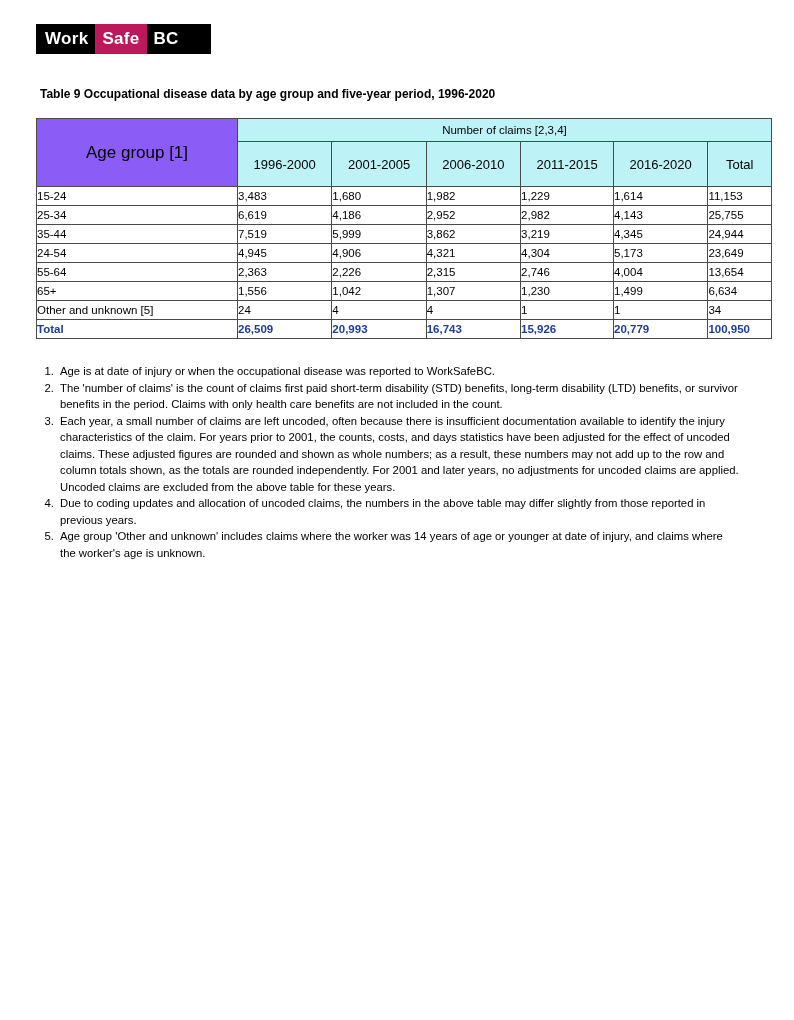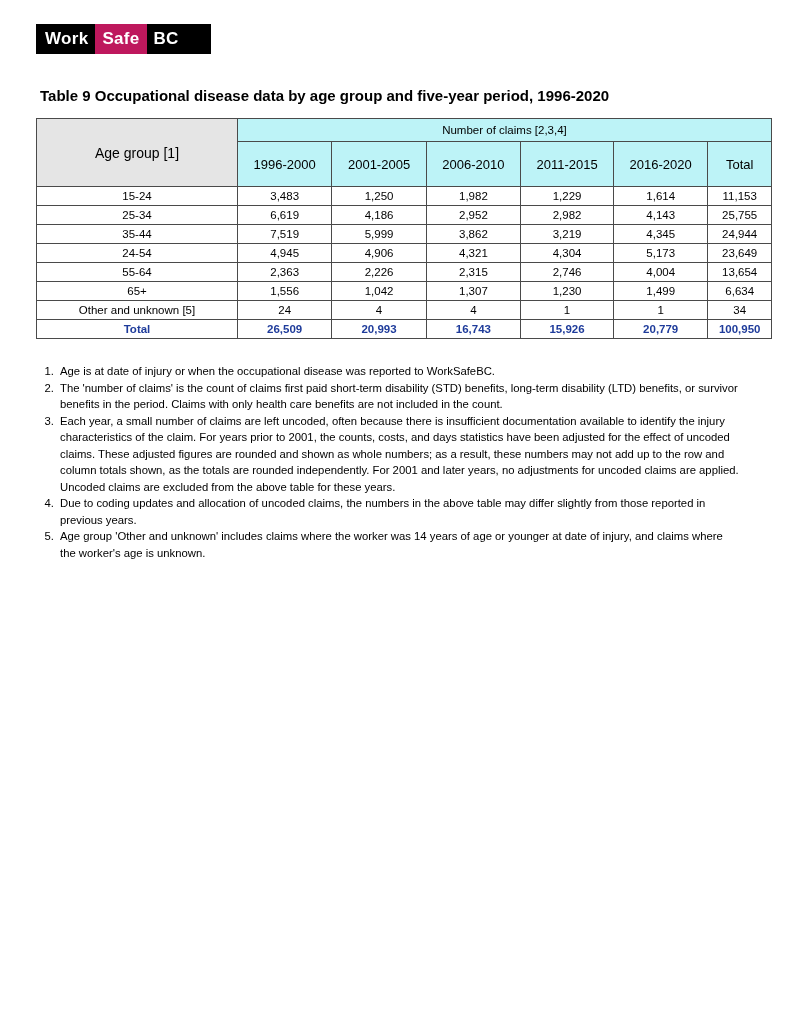--- a/index.html
+++ b/index.html
@@ -62,21 +62,21 @@
     letter-spacing: 0.3px;
     padding-left: 7px;
     line-height: 30px;
   }
 
   
   .table-title {
     position: absolute;
     left: 40px;
     top: 87px;
-    font-size: 15px;
+    font-size: 12px;
     font-weight: bold;
     color: #000000;
     white-space: nowrap;
   }
 
   
   .tbl-wrap {
     position: absolute;
     left: 36px;
     top: 118px;
@@ -93,44 +93,44 @@
   }
   .hdr-span {
     background: #bdf3f7;
     text-align: center;
     font-weight: normal;
     font-size: 11.5px;
     height: 22px;
     color: #000;
   }
   .hdr-agegroup {
-    background: #e5e5e5;
+    background: #8b5cf6;
     text-align: center;
     font-weight: normal;
-    font-size: 14px;
+    font-size: 17px;
     color: #000;
     width: 200px;
   }
   .hdr-year {
     background: #bdf3f7;
     text-align: center;
     font-weight: normal;
     font-size: 13px;
     color: #000;
     height: 44px;
   }
   td.lbl {
-    text-align: center;
+    text-align: left;
     padding-left: 4px;
     font-size: 11.5px;
     height: 18px;
     background: #ffffff;
   }
   td.num {
-    text-align: center;
+    text-align: left;
     padding-right: 5px;
     font-size: 11.5px;
     height: 18px;
     background: #ffffff;
   }
   tr.total-row td {
     color: #1f3c9b;
     font-weight: bold;
   }
   tr.total-row td.lbl { font-weight: bold; }
@@ -187,21 +187,21 @@
           <th class="hdr-year">2006-2010</th>
           <th class="hdr-year">2011-2015</th>
           <th class="hdr-year">2016-2020</th>
           <th class="hdr-year">Total</th>
         </tr>
       </thead>
       <tbody>
         <tr>
           <td class="lbl">15-24</td>
           <td class="num">3,483</td>
-          <td class="num">1,250</td>
+          <td class="num">1,680</td>
           <td class="num">1,982</td>
           <td class="num">1,229</td>
           <td class="num">1,614</td>
           <td class="num">11,153</td>
         </tr>
         <tr>
           <td class="lbl">25-34</td>
           <td class="num">6,619</td>
           <td class="num">4,186</td>
           <td class="num">2,952</td>

